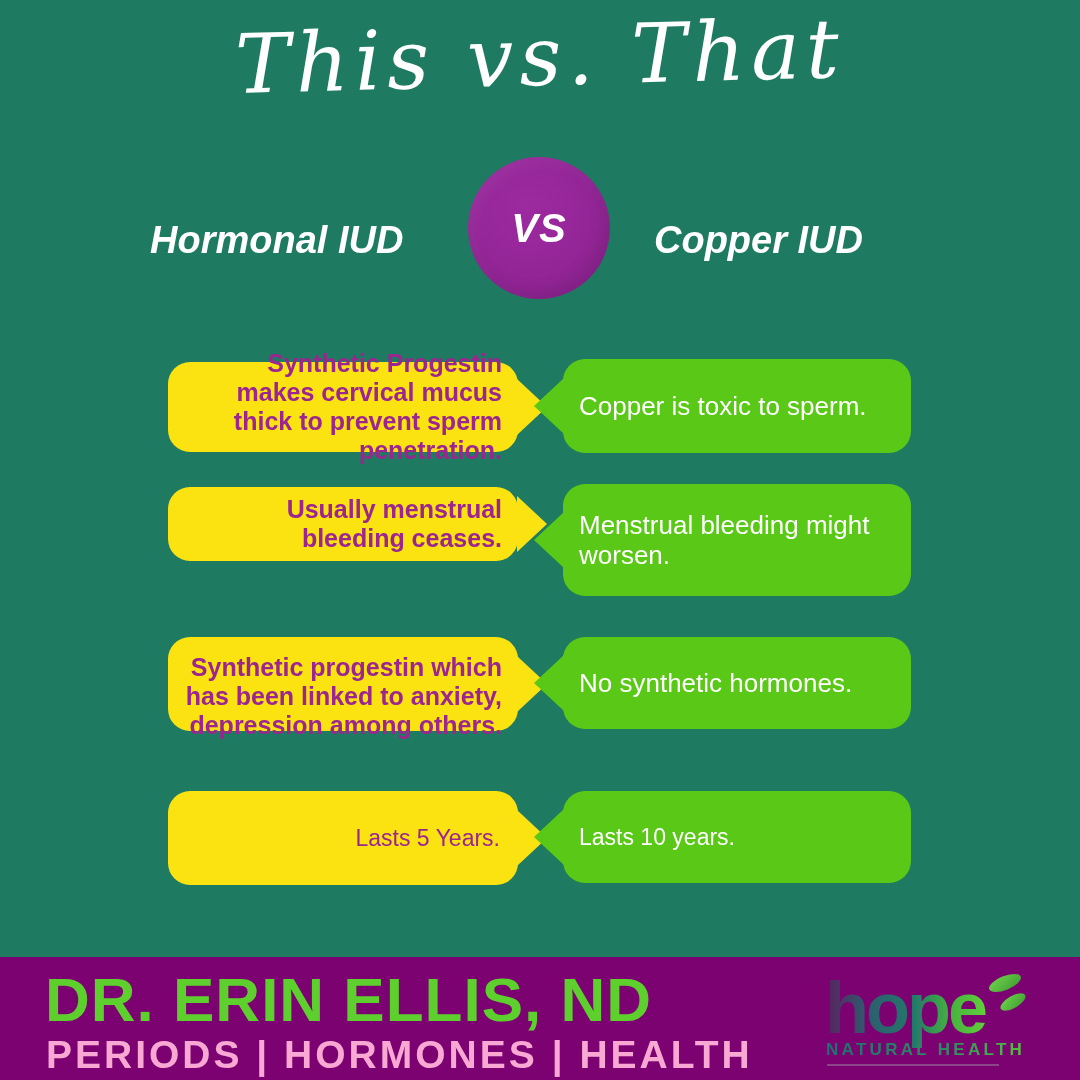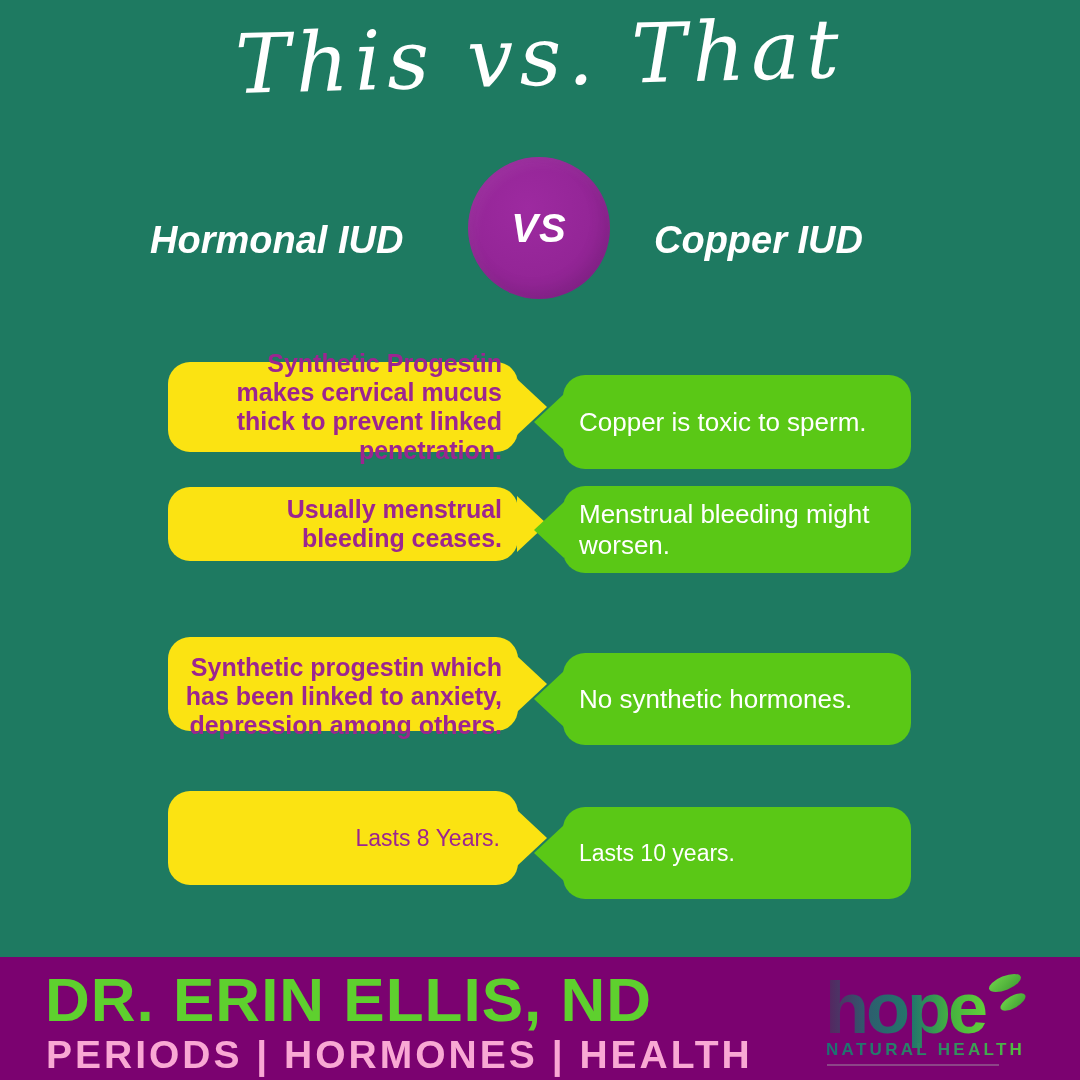--- a/index.html
+++ b/index.html
@@ -127,39 +127,38 @@
 
   
   .bubble.green {
     left: 563px;
     width: 348px;
     background: #5ac816;
     color: #ffffff;
     text-align: left;
     font-size: 26px;
     font-weight: 400;
-    margin-top: 16px;
   }
   .bubble.green .tail {
     position: absolute;
     left: -29px;
     top: 50%;
     transform: translateY(-50%);
     width: 0; height: 0;
     border-top: 28px solid transparent;
     border-bottom: 28px solid transparent;
     border-right: 30px solid #5ac816;
   }
 
   
   #row-0 .bubble.yellow { top: 362px; height: 90px; }
   #row-0 .bubble.green  { top: 359px; height: 94px; }
 
   #row-1 .bubble.yellow { top: 487px; height: 74px; }
-  #row-1 .bubble.green  { top: 470px; height: 87px; }
+  #row-1 .bubble.green  { top: 484px; height: 112px; }
 
   #row-2 .bubble.yellow { top: 637px; height: 94px; }
   #row-2 .bubble.green  { top: 637px; height: 92px; }
 
   #row-3 .bubble.yellow { top: 791px; height: 94px; }
   #row-3 .bubble.green  { top: 791px; height: 92px; justify-content: center; }
 
   
   #row-2 .bubble.yellow .txt {
     margin-left: -28px;
@@ -233,21 +232,21 @@
     </div>
 
     <div class="col-title right">Copper IUD</div>
   </div>
 
   <div class="rows">
 
     <div class="row" id="row-0">
       <div class="bubble yellow">
         <span class="tail"></span>
-        <span class="txt">Synthetic Progestin makes cervical mucus thick to prevent linked penetration.</span>
+        <span class="txt">Synthetic Progestin makes cervical mucus thick to prevent sperm penetration.</span>
       </div>
       <div class="bubble green">
         <span class="tail"></span>
         <span class="txt">Copper is toxic to sperm.</span>
       </div>
     </div>
 
     <div class="row" id="row-1">
       <div class="bubble yellow">
         <span class="tail"></span>
@@ -266,21 +265,21 @@
       </div>
       <div class="bubble green">
         <span class="tail"></span>
         <span class="txt">No synthetic hormones.</span>
       </div>
     </div>
 
     <div class="row" id="row-3">
       <div class="bubble yellow">
         <span class="tail"></span>
-        <span class="txt">Lasts 8 Years.</span>
+        <span class="txt">Lasts 5 Years.</span>
       </div>
       <div class="bubble green">
         <span class="tail"></span>
         <span class="txt">Lasts 10 years.</span>
       </div>
     </div>
 
   </div>
 
   <div class="footer">

